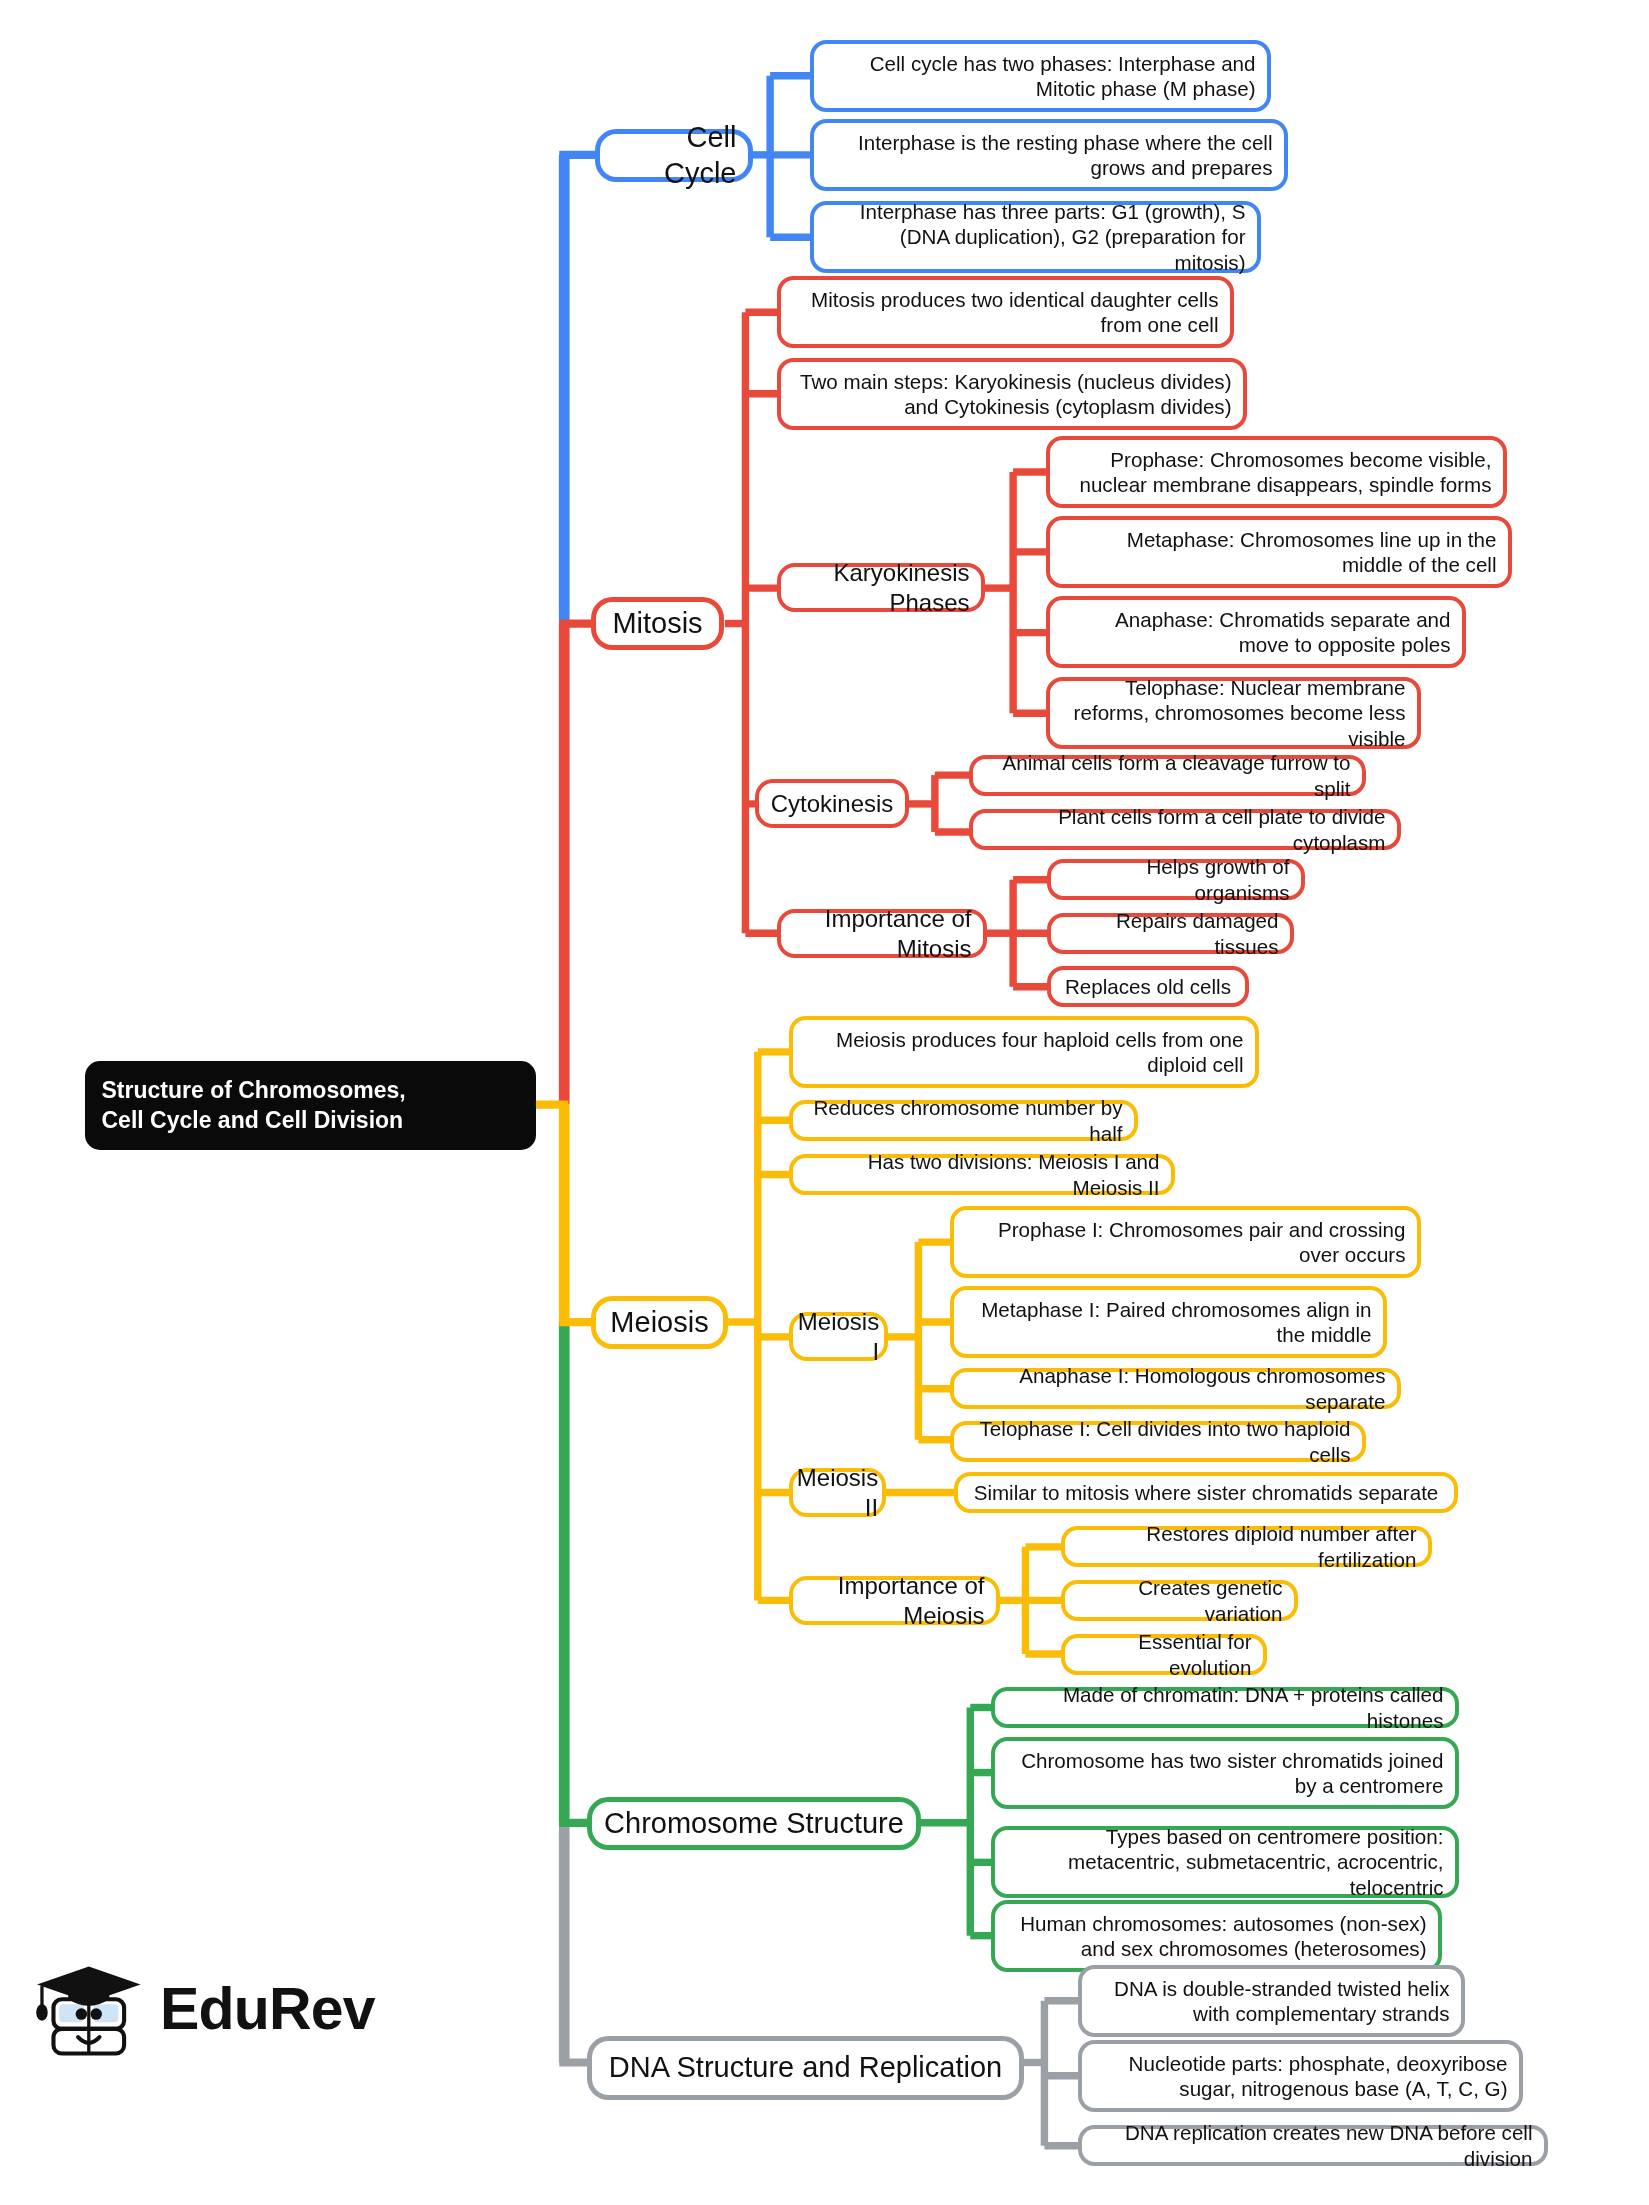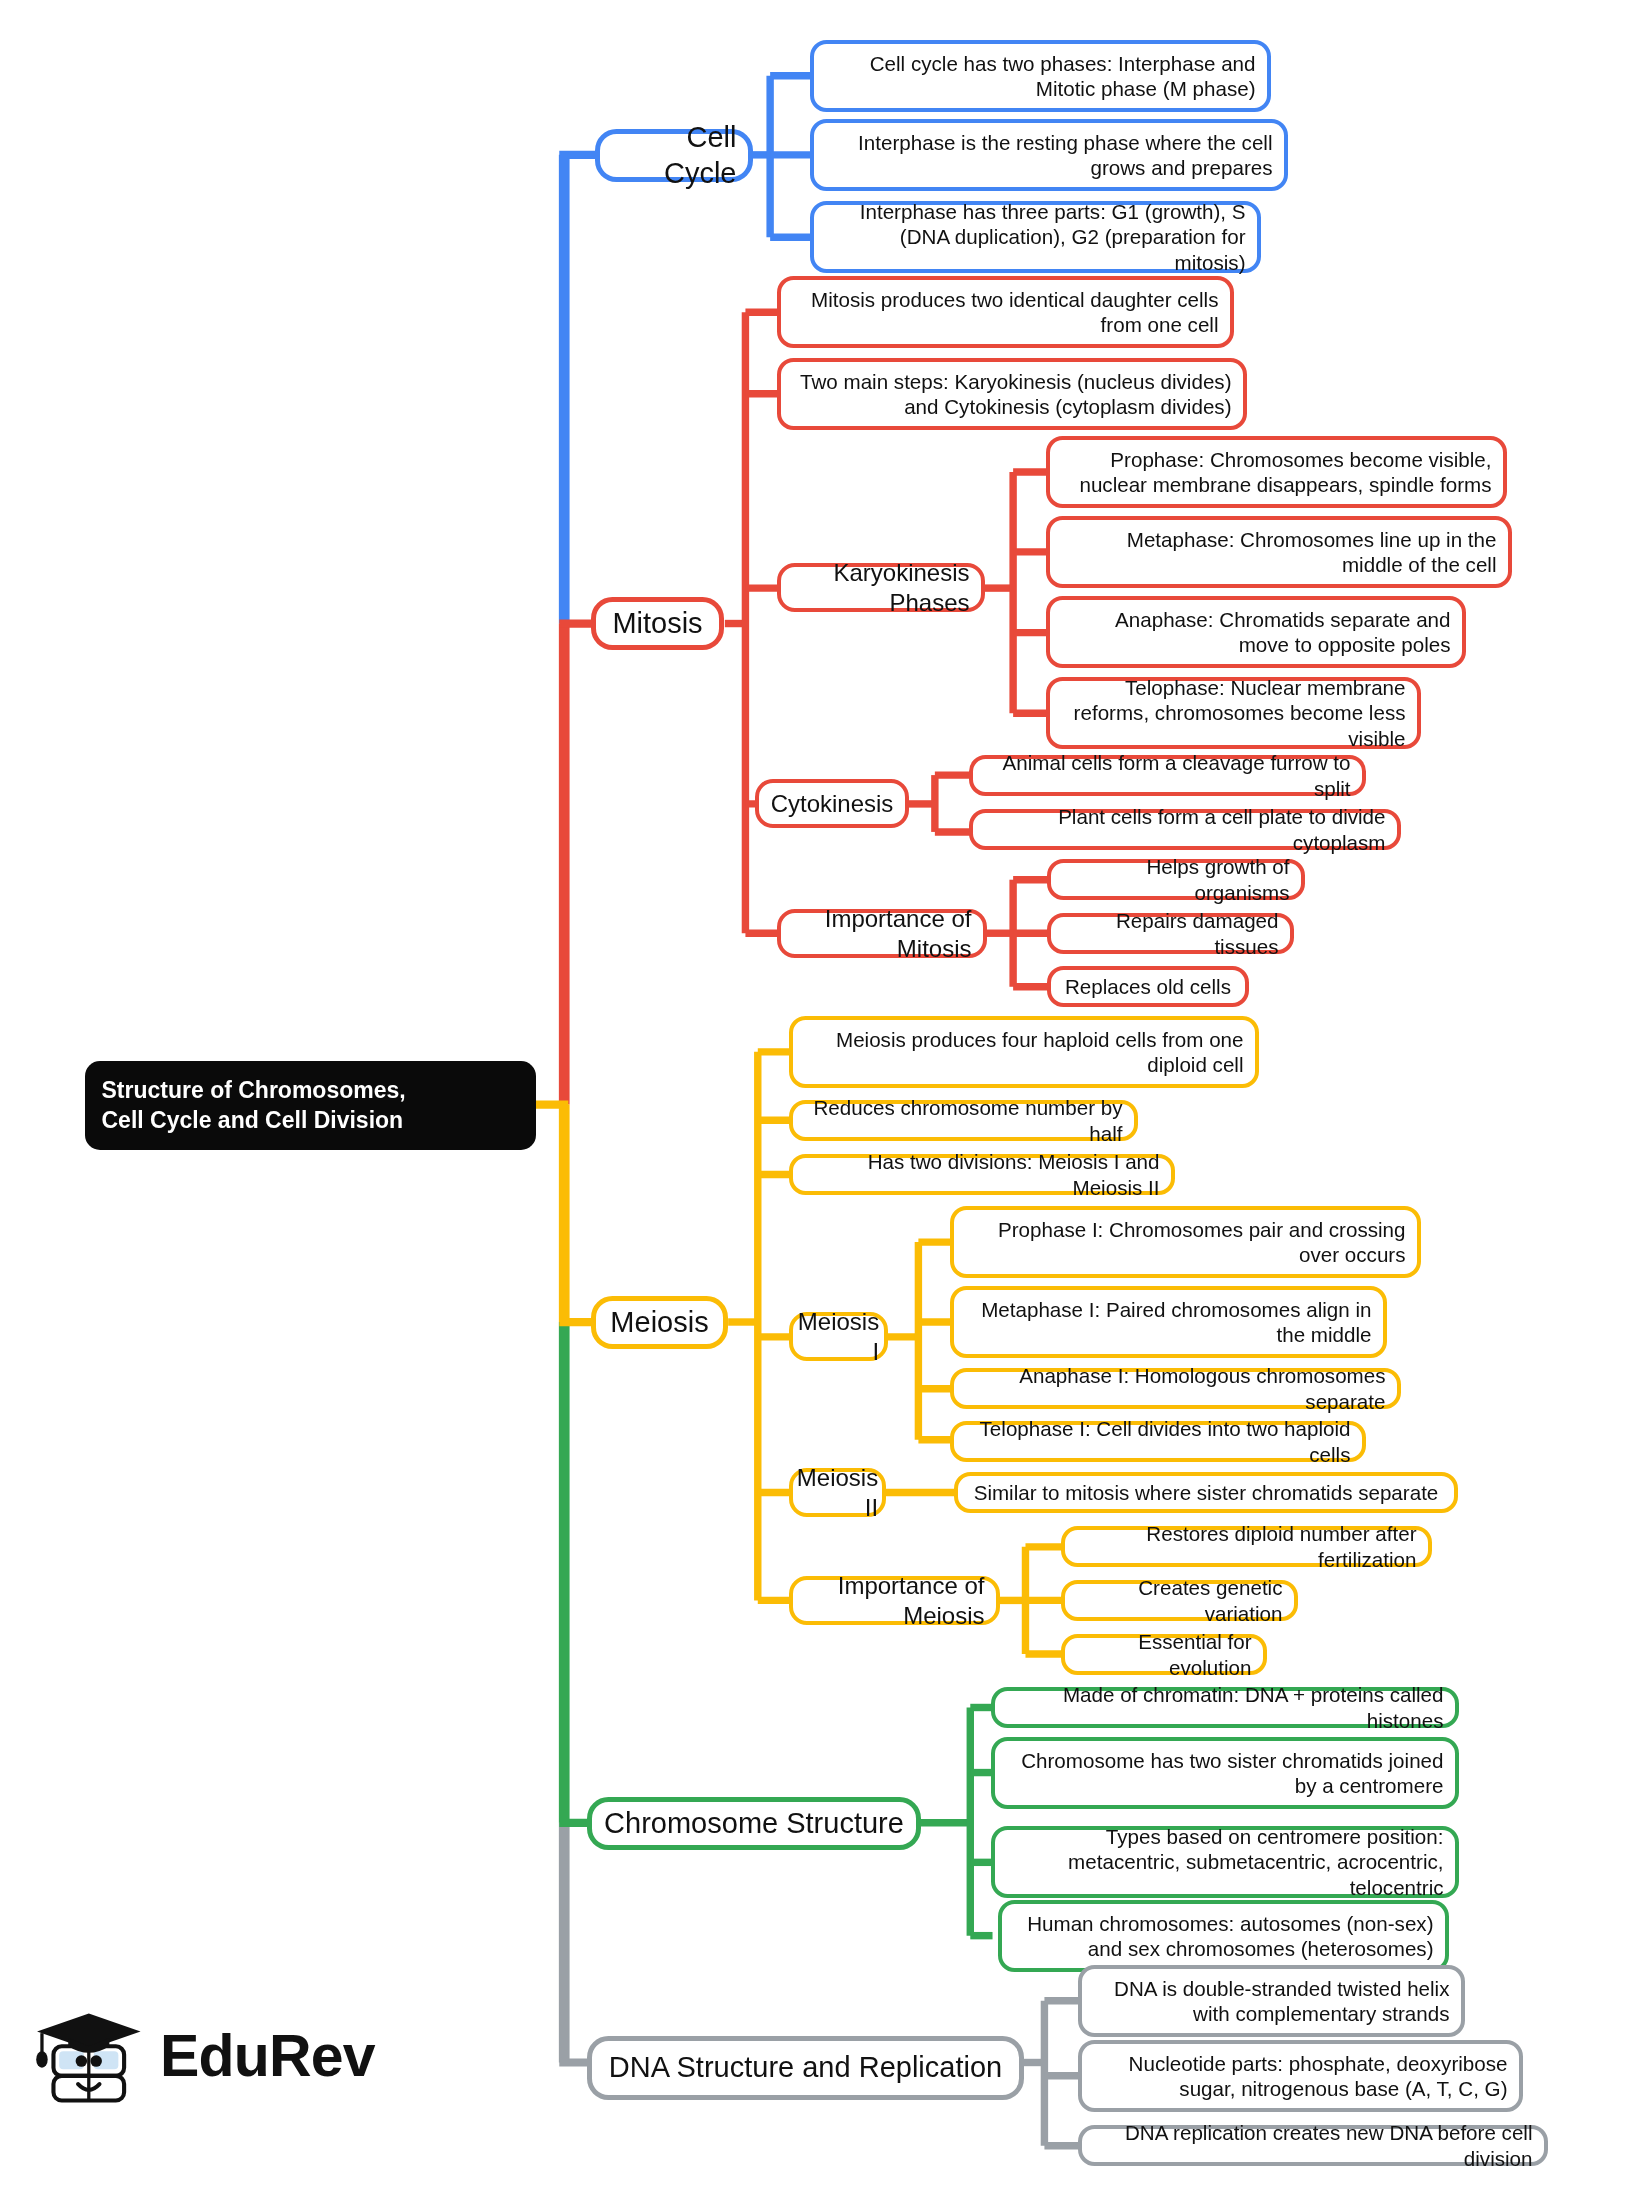--- a/index.html
+++ b/index.html
@@ -60,21 +60,21 @@
   .c-blue  { border-color:#4285f4; }
   .c-red   { border-color:#e8493a; }
   .c-amber { border-color:#fbbc05; }
   .c-green { border-color:#34a853; }
   .c-grey  { border-color:#9aa0a6; }
 
   
   #logo{
     position:absolute;
     left:35px;
-    top:1997px;
+    top:1950px;
     width:313px;
     height:124px;
     z-index:8;
   }
   #logo .wordmark{
     position:absolute;
     left:125px;
     top:25px;
     font-size:59px;
     font-weight:bold;
@@ -226,21 +226,21 @@
   <div class="node group c-amber" style="left:789px; top:1576px; width:211px; height:49px;">Importance of Meiosis</div>
   <div class="node leaf c-amber" style="left:1061px; top:1526px; width:371px; height:41px;">Restores diploid number after fertilization</div>
   <div class="node leaf c-amber" style="left:1061px; top:1580px; width:237px; height:41px;">Creates genetic variation</div>
   <div class="node leaf c-amber" style="left:1061px; top:1634px; width:206px; height:41px;">Essential for evolution</div>
 
   <div class="node branch c-green" style="left:587px; top:1797px; width:334px; height:53px;">Chromosome Structure</div>
 
   <div class="node leaf c-green" style="left:991px; top:1687px; width:468px; height:41px;">Made of chromatin: DNA + proteins called histones</div>
   <div class="node leaf c-green" style="left:991px; top:1737px; width:468px; height:72px;">Chromosome has two sister chromatids joined by a centromere</div>
   <div class="node leaf c-green" style="left:991px; top:1826px; width:468px; height:72px;padding-left:24px;">Types based on centromere position: metacentric, submetacentric, acrocentric, telocentric</div>
-  <div class="node leaf c-green" style="left:991px; top:1900px; width:451px; height:72px;margin-left:7px;">Human chromosomes: autosomes (non-sex) and sex chromosomes (heterosomes)</div>
+  <div class="node leaf c-green" style="left:991px; top:1900px; width:451px; height:72px;">Human chromosomes: autosomes (non-sex) and sex chromosomes (heterosomes)</div>
 
   <div class="node branch c-grey" style="left:587px; top:2036px; width:437px; height:64px;">DNA Structure and Replication</div>
 
   <div class="node leaf c-grey" style="left:1078px; top:1965px; width:387px; height:72px;">DNA is double-stranded twisted helix with complementary strands</div>
   <div class="node leaf c-grey" style="left:1078px; top:2040px; width:445px; height:72px;">Nucleotide parts: phosphate, deoxyribose sugar, nitrogenous base (A, T, C, G)</div>
   <div class="node leaf c-grey" style="left:1078px; top:2125px; width:470px; height:41px;">DNA replication creates new DNA before cell division</div>
 
   <div id="logo">
     <svg width="124" height="115" viewBox="0 0 150 140">
 

